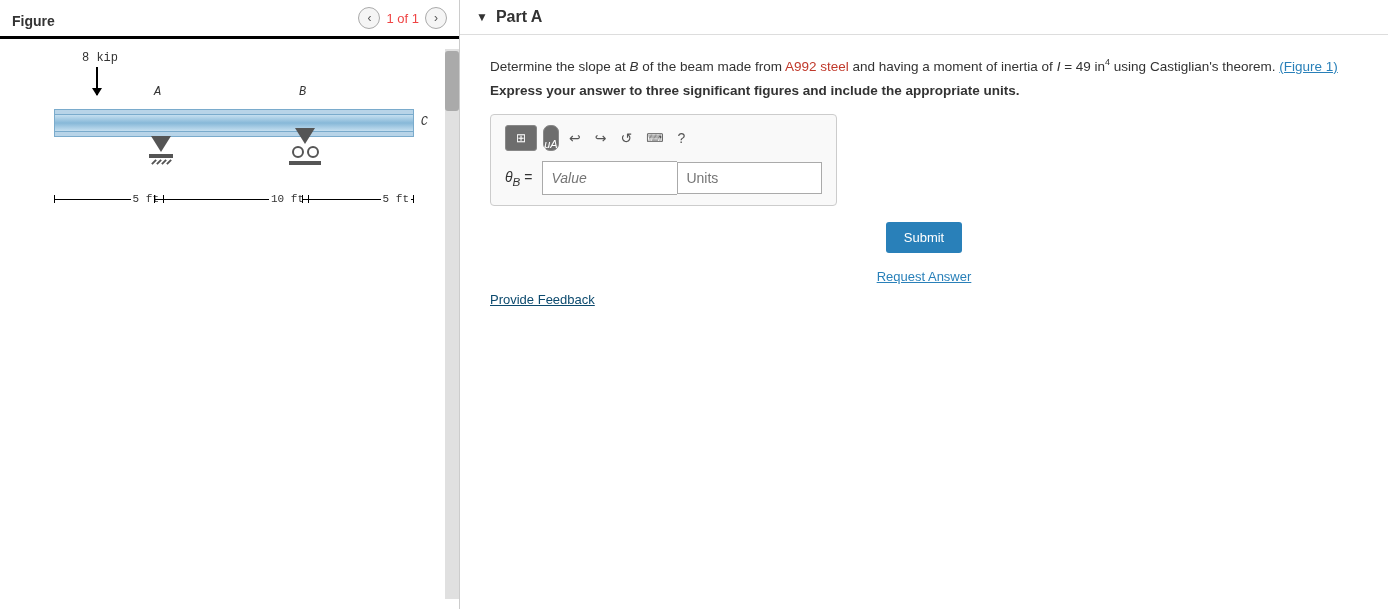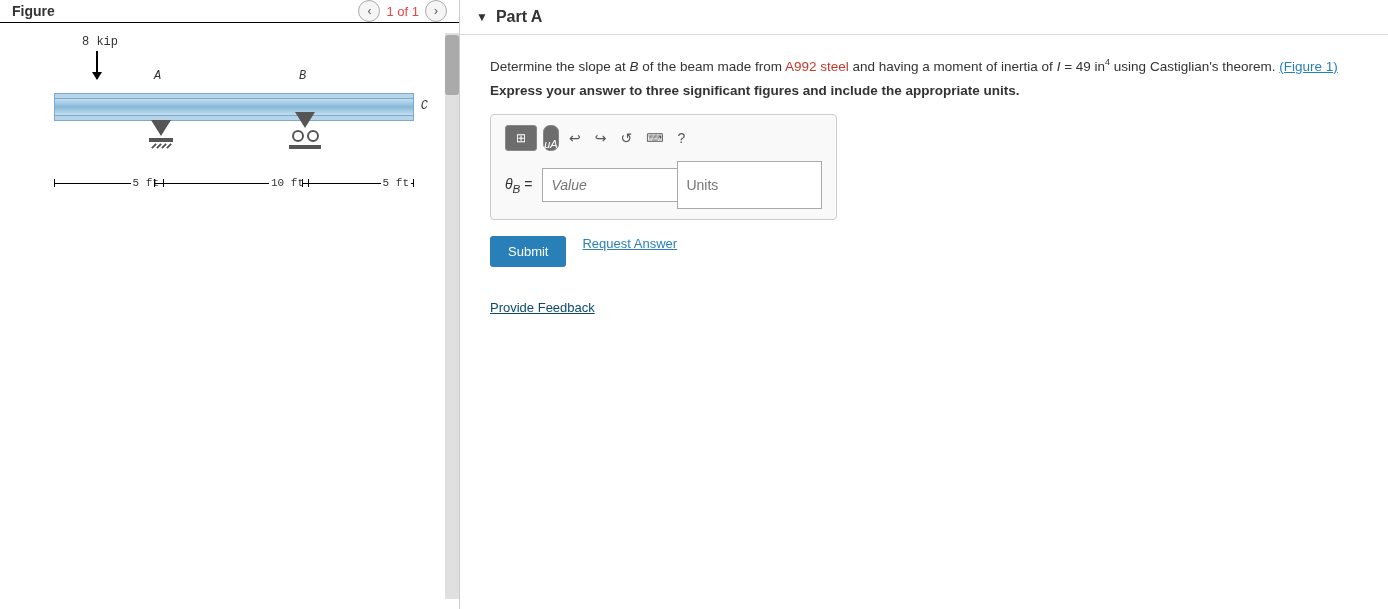--- a/index.html
+++ b/index.html
@@ -19,24 +19,24 @@
       width: 460px;
       min-width: 460px;
       border-right: 1px solid #ccc;
       display: flex;
       flex-direction: column;
       background: #fff;
     }
 
     .figure-header {
       display: flex;
-      align-items: center;
+      align-items: flex-end;
       justify-content: space-between;
-      padding: 0 12px;
-      border-bottom: 1px solid #000000;
+      padding: 7px 12px;
+      border-bottom: 3px solid #000000;
     }
 
     .figure-title {
       font-weight: bold;
       font-size: 14px;
     }
 
     .figure-nav {
       display: flex;
       align-items: center;
@@ -296,34 +296,35 @@
       padding: 4px 8px;
       font-size: 14px;
       font-style: italic;
       color: #555;
       background: #fff;
       outline: none;
     }
 
     .answer-units-input {
       width: 145px;
-      height: 48px;
+      height: 32px;
       border: 1px solid #aaa;
       padding: 4px 8px;
       font-size: 14px;
       color: #0c4a6e;
       background: #fff;
       outline: none;
     }
 
     .action-row {
       display: flex;
-      align-items: flex-start;
+      align-items: center;
       gap: 16px;
-      margin-bottom: 32px;
+      margin-bottom: 7px;
+      flex-direction: column;
     }
 
     .submit-btn {
       background: #2980b9;
       color: #fff;
       border: none;
       padding: 8px 18px;
       border-radius: 3px;
       font-size: 13px;
       cursor: pointer;

